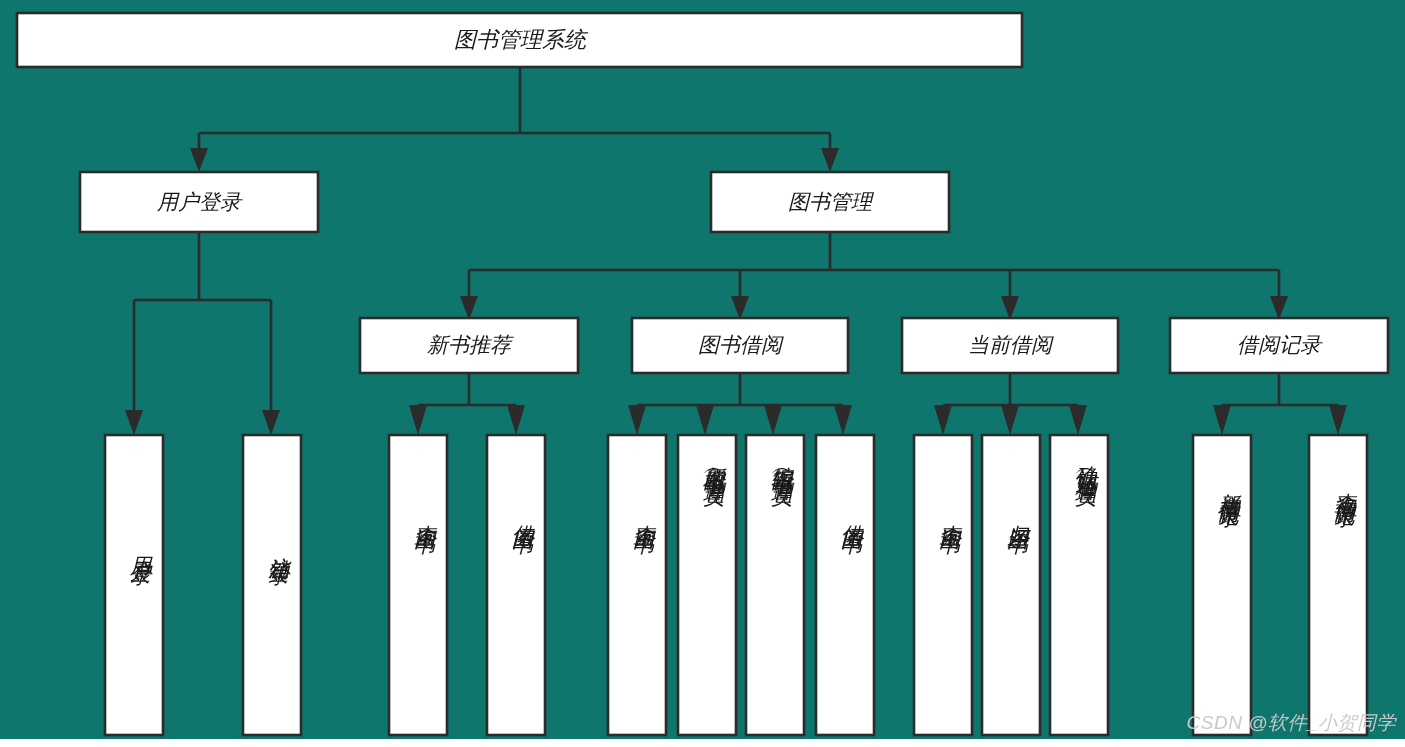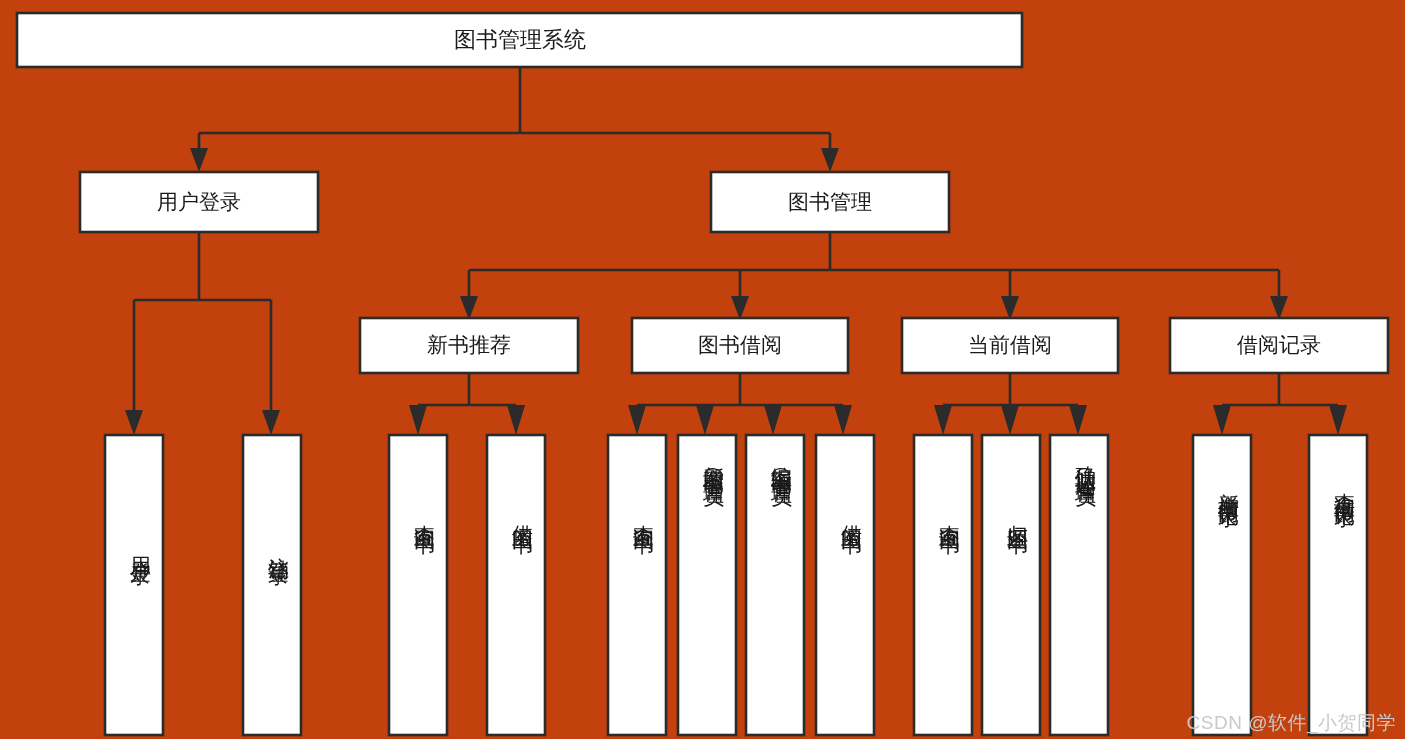--- a/index.html
+++ b/index.html
@@ -11,21 +11,22 @@
   body {
     width: 1405px;
     height: 747px;
     font-family: "Liberation Sans", "DejaVu Sans", sans-serif;
     overflow: hidden;
   }
   #diagram-root {
     position: relative;
     width: 1405px;
     height: 739px;
-    background: #c2410c;
+    background: #0f766e;
+    font-style: italic;
   }
   svg#diagram-svg {
     position: absolute;
     top: 0;
     left: 0;
     width: 1405px;
     height: 747px;
     display: block;
   }
   .node-box {

